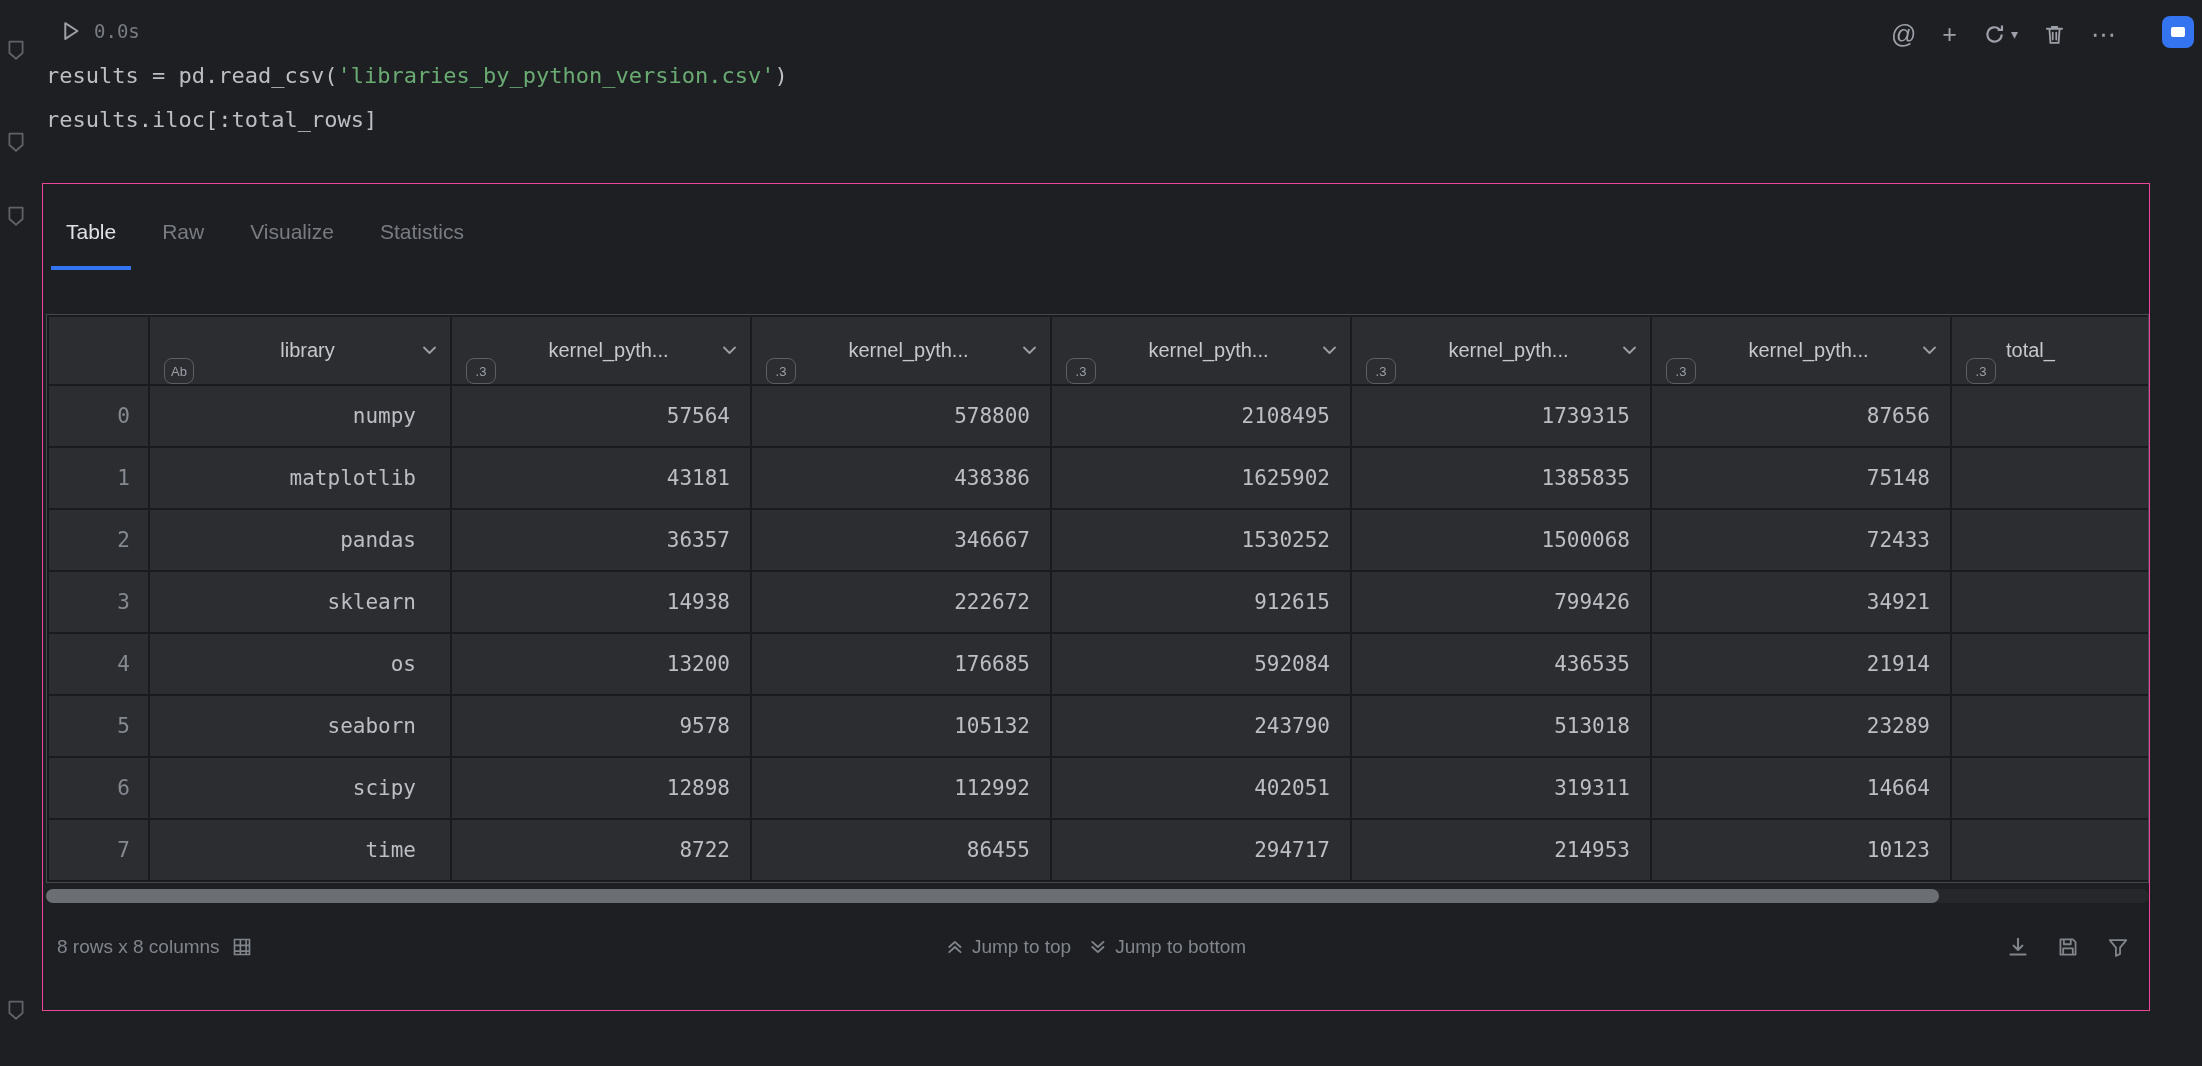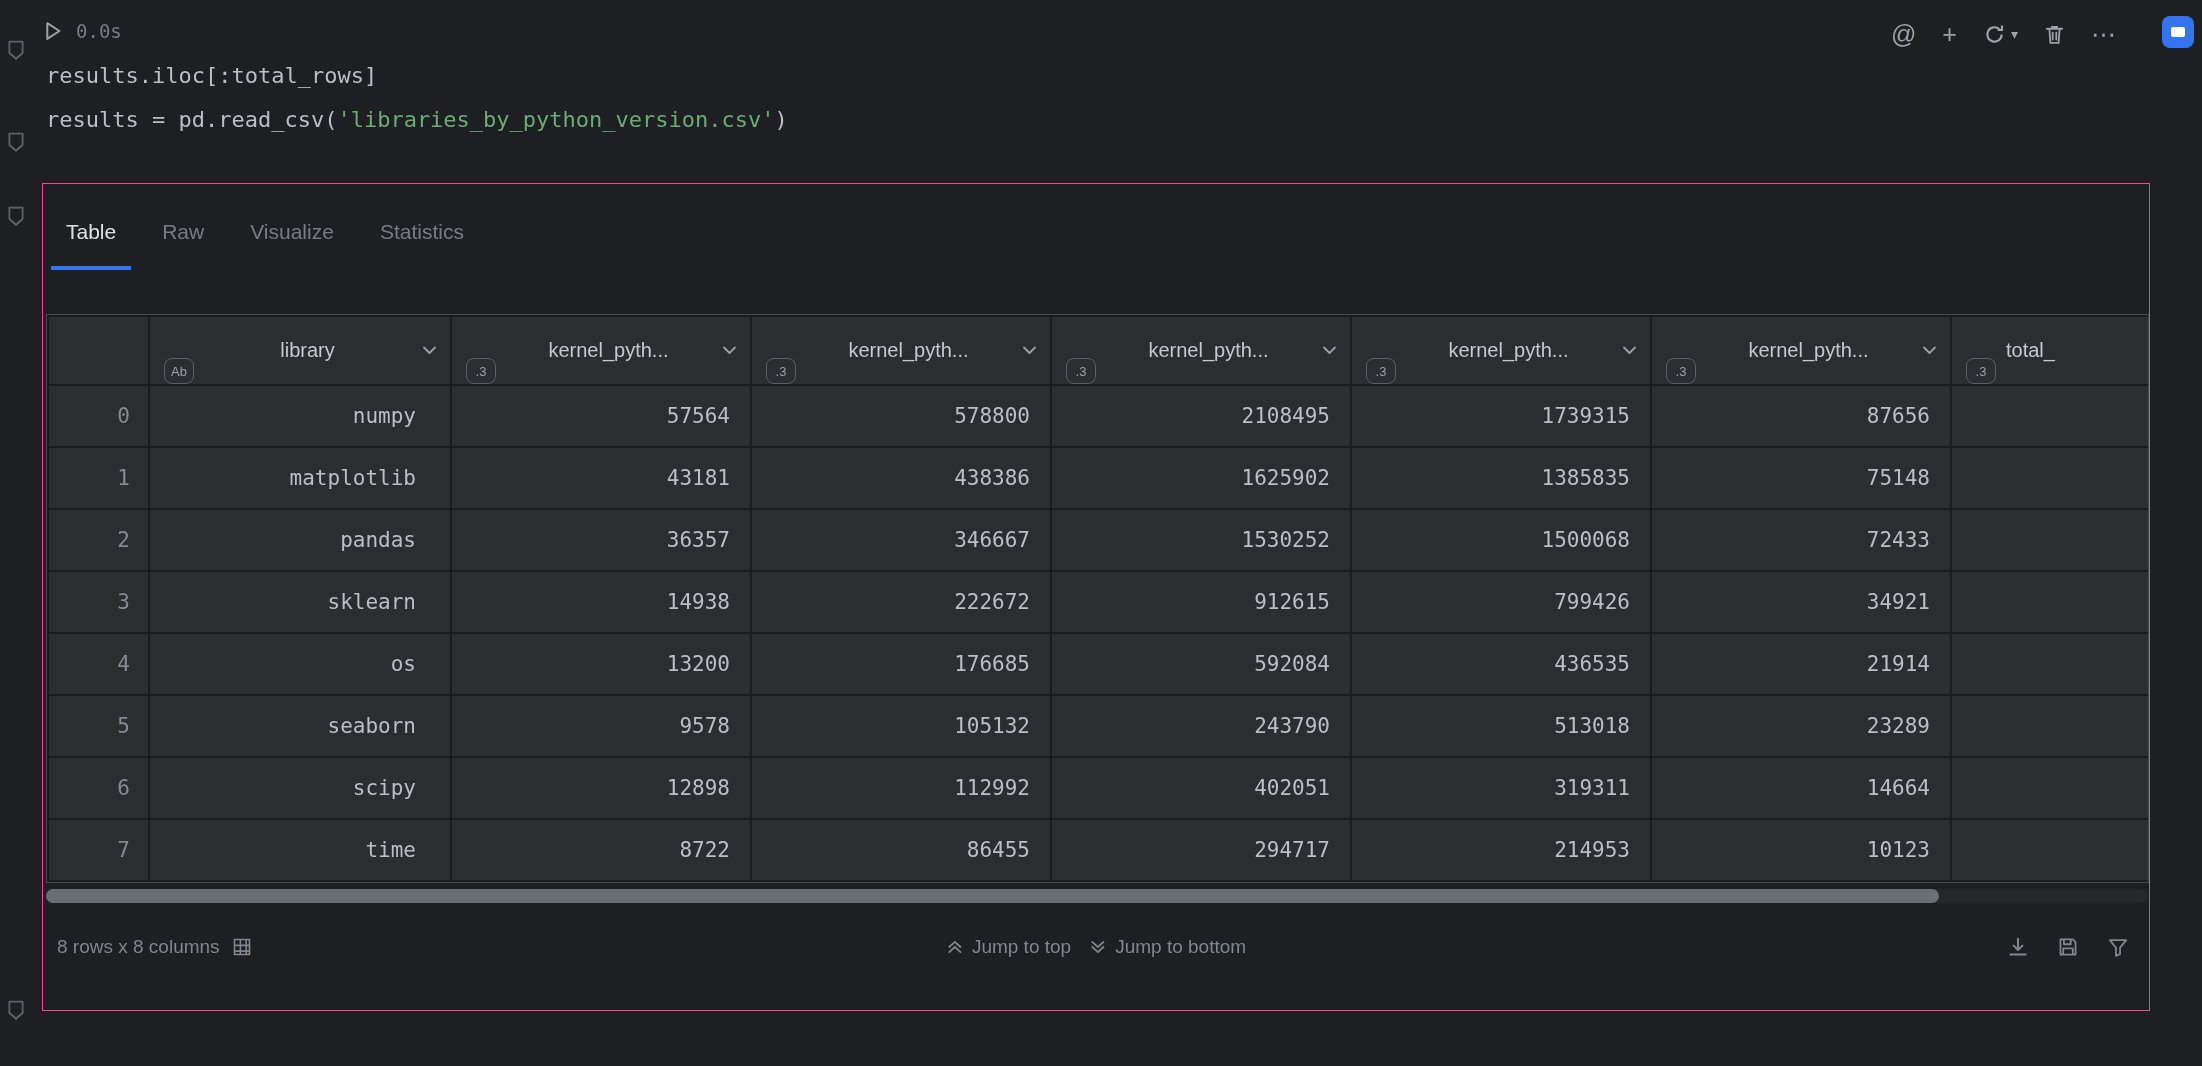--- a/index.html
+++ b/index.html
@@ -10,21 +10,21 @@
     overflow: hidden;
     font-family: "Liberation Sans", sans-serif;
     color: #bcbec4;
   }
 
   
   .gutter-icon { position: absolute; left: 5px; width: 22px; height: 24px; }
 
   
   .toolbar-left {
-    position: absolute; left: 44px; top: 20px;
+    position: absolute; left: 62px; top: 20px;
     display: flex; align-items: center; gap: 14px;
   }
   .exec-time { font: 19px "DejaVu Sans Mono", monospace; color: #787c82; }
 
   .toolbar-right {
     position: absolute; right: 86px; top: 16px;
     display: flex; align-items: center; gap: 26px; height: 36px;
   }
   .tb-icon { display: flex; align-items: center; gap: 5px; color: #9da0a8; cursor: default; }
   .glyph { font-size: 25px; line-height: 25px; color: #9da0a8; }
@@ -135,22 +135,22 @@
       <path d="M2 4.5 h12 M6 4.5 V3 h4 v1.5 M4 4.5 l0.8 11 h6.4 l0.8 -11 M6.6 7.5 v5.5 M9.4 7.5 v5.5" fill="none" stroke="#9da0a8" stroke-width="1.4" stroke-linecap="round"></path>
     </svg>
   <span class="tb-icon glyph">⋯</span>
 </div>
 
 <div class="float-badge">
   <span class="msg"></span>
 </div>
 
 <div class="code">
+  <div class="code-line"><span>results = pd.read_csv(</span><span class="str">'libraries_by_python_version.csv'</span><span>)</span></div>
   <div class="code-line">results.iloc[:total_rows]</div>
-  <div class="code-line"><span>results = pd.read_csv(</span><span class="str">'libraries_by_python_version.csv'</span><span>)</span></div>
 </div>
 
 <div class="output-frame">
 
   <div class="tabs">
     <div class="tab active">Table</div>
     <div class="tab">Raw</div>
     <div class="tab">Visualize</div>
     <div class="tab">Statistics</div>
   </div>

